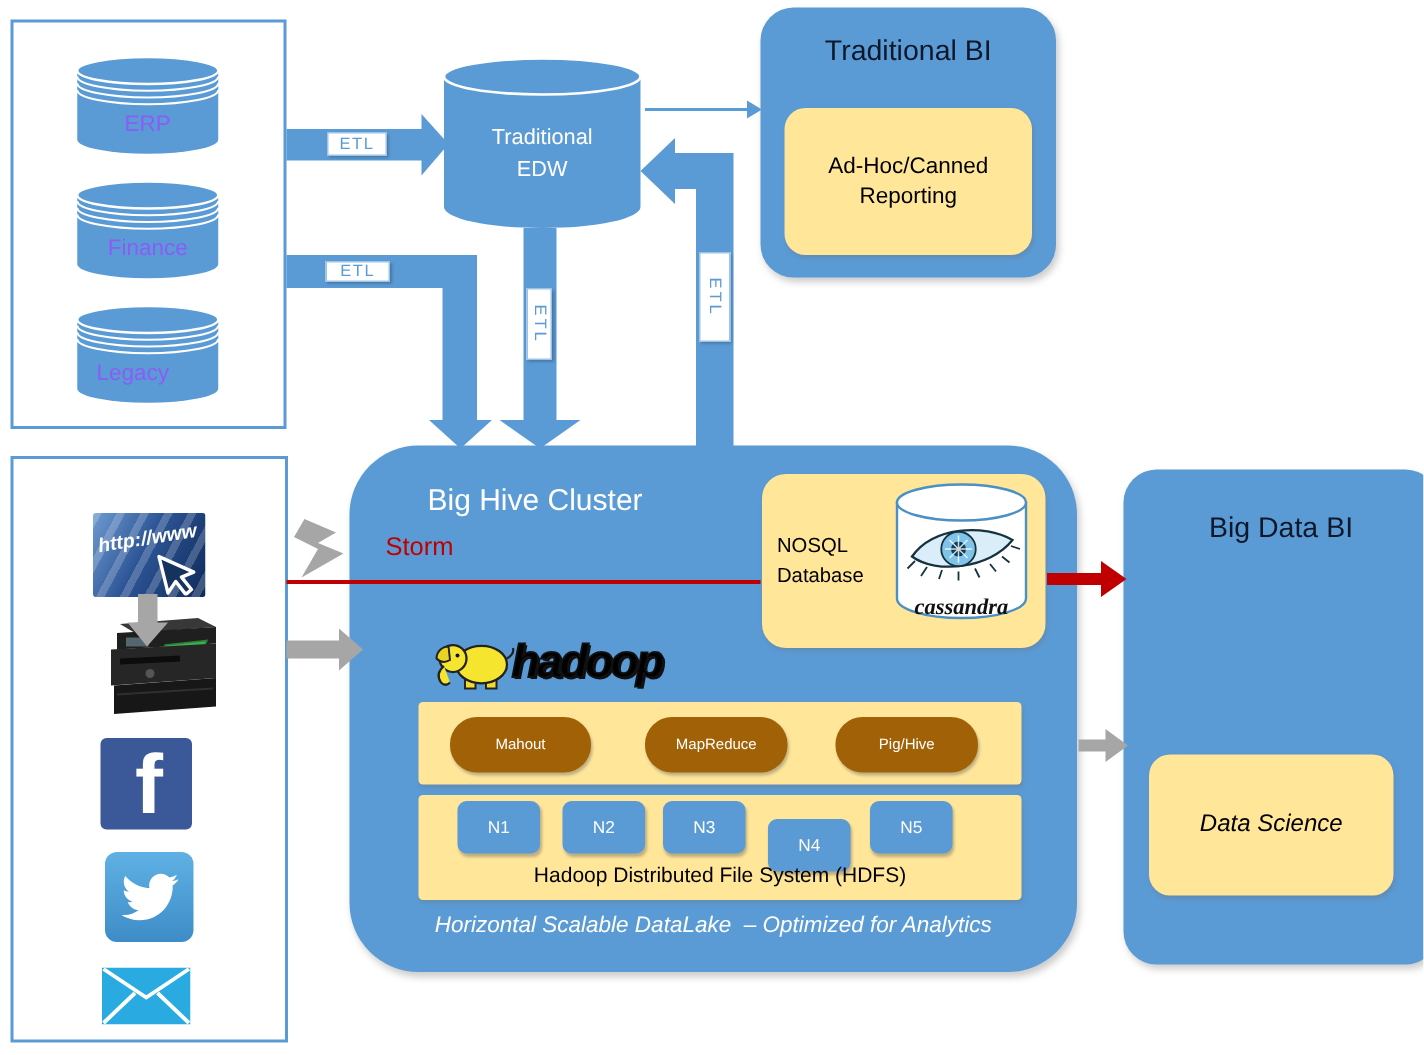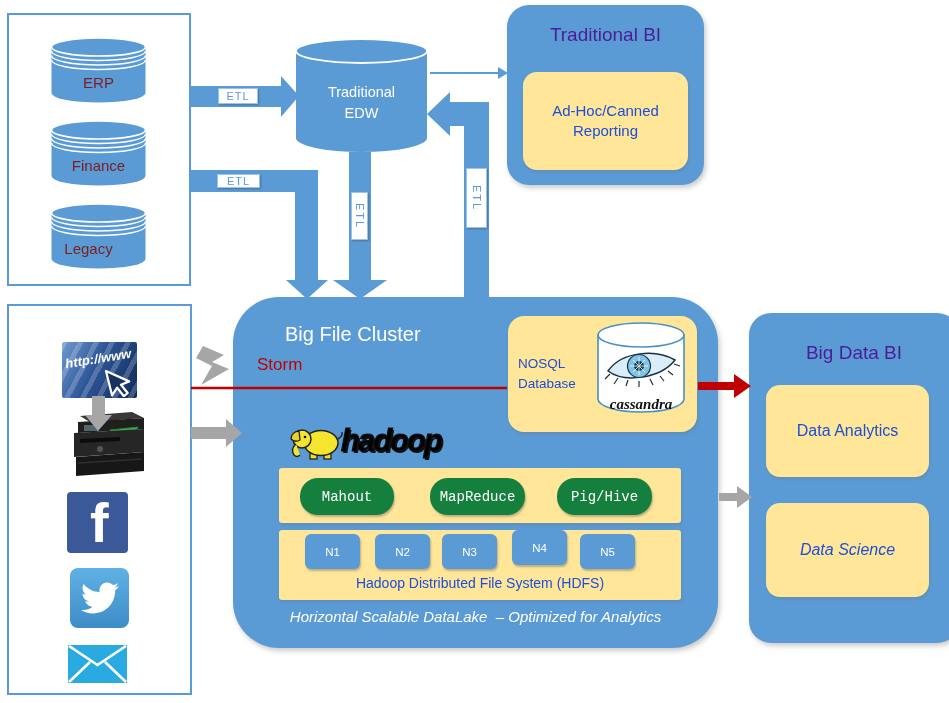--- a/index.html
+++ b/index.html
@@ -2,30 +2,30 @@
 <html><head>
 <meta charset="utf-8">
 <style>
   html,body{margin:0;padding:0;background:#ffffff;}
   #canvas{position:relative;width:949px;height:703px;background:#fff;overflow:hidden;
           font-family:"Liberation Sans", sans-serif;}
   .abs{position:absolute;}
   .whitebox{background:#fff;border:2px solid #5B9BD5;box-sizing:border-box;}
   .bluepanel{background:#5B9BD5;box-shadow:2px 3px 5px rgba(110,110,110,.35);}
   .yellowpanel{background:#FFE699;box-shadow:1px 2px 3px rgba(110,110,110,.3);}
-  .paneltitle{color:#4c1d95;text-align:center;width:100%;}
-  .yellowtext{color:#1d4ed8;}
-  .cyl-label{color:#7f1d1d;font-size:15px;text-align:center;}
+  .paneltitle{color:#0f172a;text-align:center;width:100%;}
+  .yellowtext{color:#000000;}
+  .cyl-label{color:#8b5cf6;font-size:15px;text-align:center;}
   .etl{background:#fff;border:1px solid #9DC3E6;color:#5B9BD5;font-size:11px;
        display:flex;align-items:center;justify-content:center;z-index:5;
        box-shadow:1px 1px 2px rgba(0,0,0,.25);letter-spacing:1px;box-sizing:border-box;}
   .etl.vert{writing-mode:vertical-rl;letter-spacing:2px;}
-  .pill{background:#15803d;border-radius:18px;color:#fff;font-size:14px;
+  .pill{background:#a16207;border-radius:18px;color:#fff;font-size:10px;
         display:flex;align-items:center;justify-content:center;
-        box-shadow:1px 2px 2px rgba(90,90,90,.4);font-family:Liberation Mono, monospace;}
+        box-shadow:1px 2px 2px rgba(90,90,90,.4);}
   .node{background:#5B9BD5;border-radius:6px;color:#fff;font-size:11.5px;
         display:flex;align-items:center;justify-content:center;
         box-shadow:1px 2px 2px rgba(90,90,90,.4);}
   .centerflex{display:flex;align-items:center;justify-content:center;text-align:center;}
   svg{display:block;}
   .wordmark{font-weight:bold;font-style:italic;font-size:31px;color:#000000;
             letter-spacing:-2px;-webkit-text-stroke:1.2px #111;
             text-shadow:1.5px 1.5px 0 #111;}
   .webicon{background:
       repeating-linear-gradient(118deg, rgba(255,255,255,.20) 0 5px, rgba(255,255,255,0) 5px 14px),
@@ -131,21 +131,21 @@
 
   <div class="abs" style="left:68px;top:645px;">
     <svg width="59" height="38" viewBox="0 0 59 38">
       <rect x="0" y="0" width="59" height="38" fill="#29ABE2"></rect>
       <path d="M1,1 L29.5,20 L58,1" fill="none" stroke="#fff" stroke-width="2.6"></path>
       <path d="M1,37 L22,17 M58,37 L37,17" fill="none" stroke="#fff" stroke-width="2.6"></path>
     </svg>
   </div>
 
   <div class="abs bluepanel" style="left:233px;top:297px;width:485px;height:351px;border-radius:46px;">
-    <div class="abs" style="left:52px;top:26px;color:#fff;font-size:20px;">Big File Cluster</div>
+    <div class="abs" style="left:52px;top:26px;color:#fff;font-size:20px;">Big Hive Cluster</div>
     <div class="abs" style="left:24px;top:58px;color:#C00000;font-size:17px;">Storm</div>
 
     <div class="abs yellowpanel" style="left:275px;top:19px;width:189px;height:116px;border-radius:16px;">
       <div class="abs yellowtext" style="left:10px;top:38px;width:78px;font-size:13.5px;line-height:20px;">NOSQL Database</div>
       <div class="abs" style="left:88px;top:5px;">
         <svg width="90" height="94" viewBox="0 0 90 94">
           <path d="M2,14 V78 A43,13 0 0 0 88,78 V14 Z" fill="#fff" stroke="#4a90c4" stroke-width="1.6"></path>
           <ellipse cx="45" cy="14" rx="43" ry="12" fill="#fff" stroke="#4a90c4" stroke-width="1.6"></ellipse>
           <g>
             <path d="M12,50 C26,30 60,28 79,39 C64,58 28,62 12,50 Z" fill="#d9eef8" stroke="#17323f" stroke-width="1.5"></path>
@@ -176,31 +176,30 @@
     <div class="abs yellowpanel" style="left:46px;top:171px;width:402px;height:55px;border-radius:3px;">
       <div class="abs pill" style="left:21px;top:10px;width:94px;height:37px;">Mahout</div>
       <div class="abs pill" style="left:151px;top:10px;width:95px;height:37px;">MapReduce</div>
       <div class="abs pill" style="left:278px;top:10px;width:95px;height:37px;">Pig/Hive</div>
     </div>
 
     <div class="abs yellowpanel" style="left:46px;top:233px;width:402px;height:70px;border-radius:3px;">
       <div class="abs node" style="left:26px;top:4px;width:55px;height:35px;">N1</div>
       <div class="abs node" style="left:96px;top:4px;width:55px;height:35px;">N2</div>
       <div class="abs node" style="left:163px;top:4px;width:55px;height:35px;">N3</div>
-      <div class="abs node" style="left:233px;top:0;width:55px;height:35px;">N4</div>
+      <div class="abs node" style="left:233px;top:16px;width:55px;height:35px;">N4</div>
       <div class="abs node" style="left:301px;top:4px;width:55px;height:35px;">N5</div>
       <div class="abs yellowtext" style="left:0;top:45px;width:100%;text-align:center;font-size:14px;">Hadoop Distributed File System (HDFS)</div>
     </div>
 
     <div class="abs pre" style="left:0;top:311px;width:100%;text-align:center;color:#fff;font-size:15px;">Horizontal Scalable DataLake  – Optimized for Analytics</div>
   </div>
 
   <div class="abs bluepanel" style="left:749px;top:313px;width:210px;height:330px;border-radius:22px;">
     <div class="abs paneltitle" style="top:29px;font-size:19px;">Big Data BI</div>
-    <div class="abs yellowpanel centerflex yellowtext" style="left:17px;top:72px;width:163px;height:92px;border-radius:14px;font-size:16px;">Data Analytics</div>
     <div class="abs yellowpanel centerflex yellowtext" style="left:17px;top:190px;width:163px;height:94px;border-radius:14px;font-size:16px;font-style:italic;">Data Science</div>
   </div>
 
   <svg class="abs" style="left:0;top:0;z-index:4;pointer-events:none;" width="949" height="703" viewBox="0 0 949 703">
 
     <path d="M191,86 L281,86 L281,76 L299,96 L281,117 L281,107 L191,107 Z" fill="#5B9BD5"></path>
 
     <path d="M191,170 L318,170 L318,280 L328,280 L307,299 L286,280 L295,280 L295,192 L191,192 Z" fill="#5B9BD5"></path>
 
     <path d="M349,152 L371,152 L371,280 L387,280 L360,299 L333,280 L349,280 Z" fill="#5B9BD5"></path>

